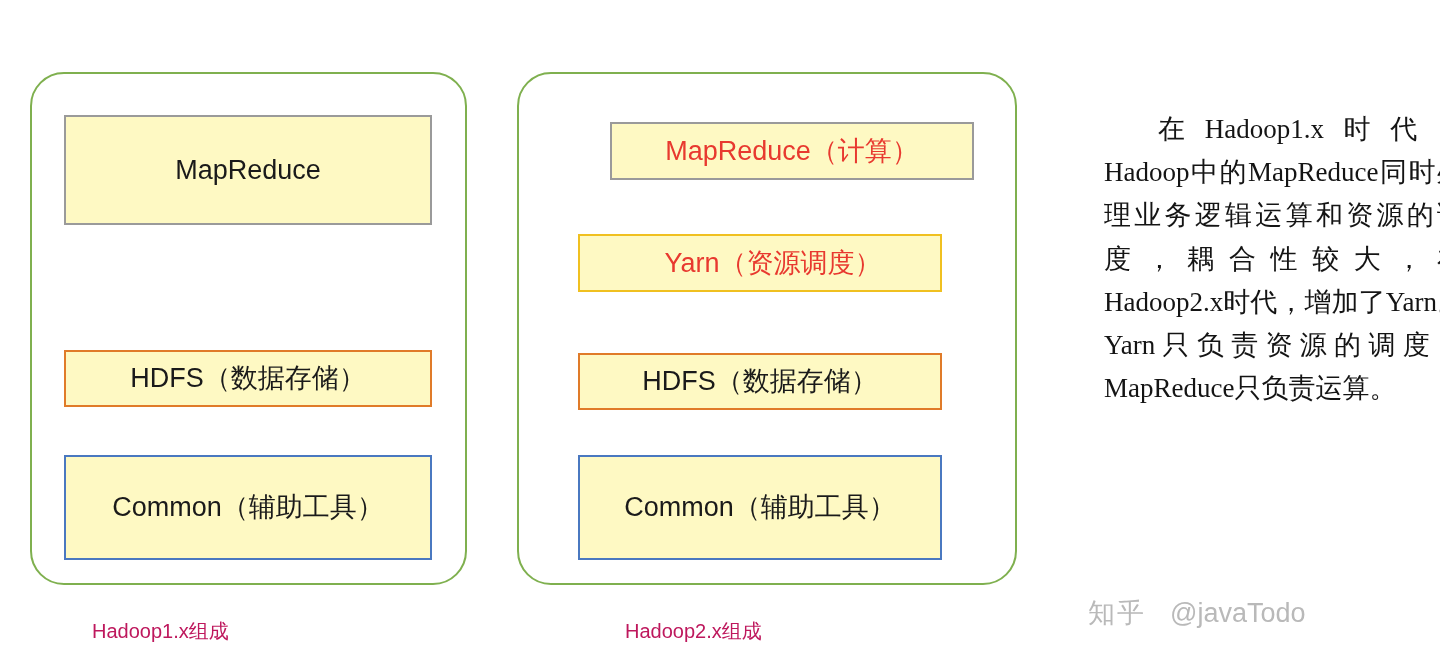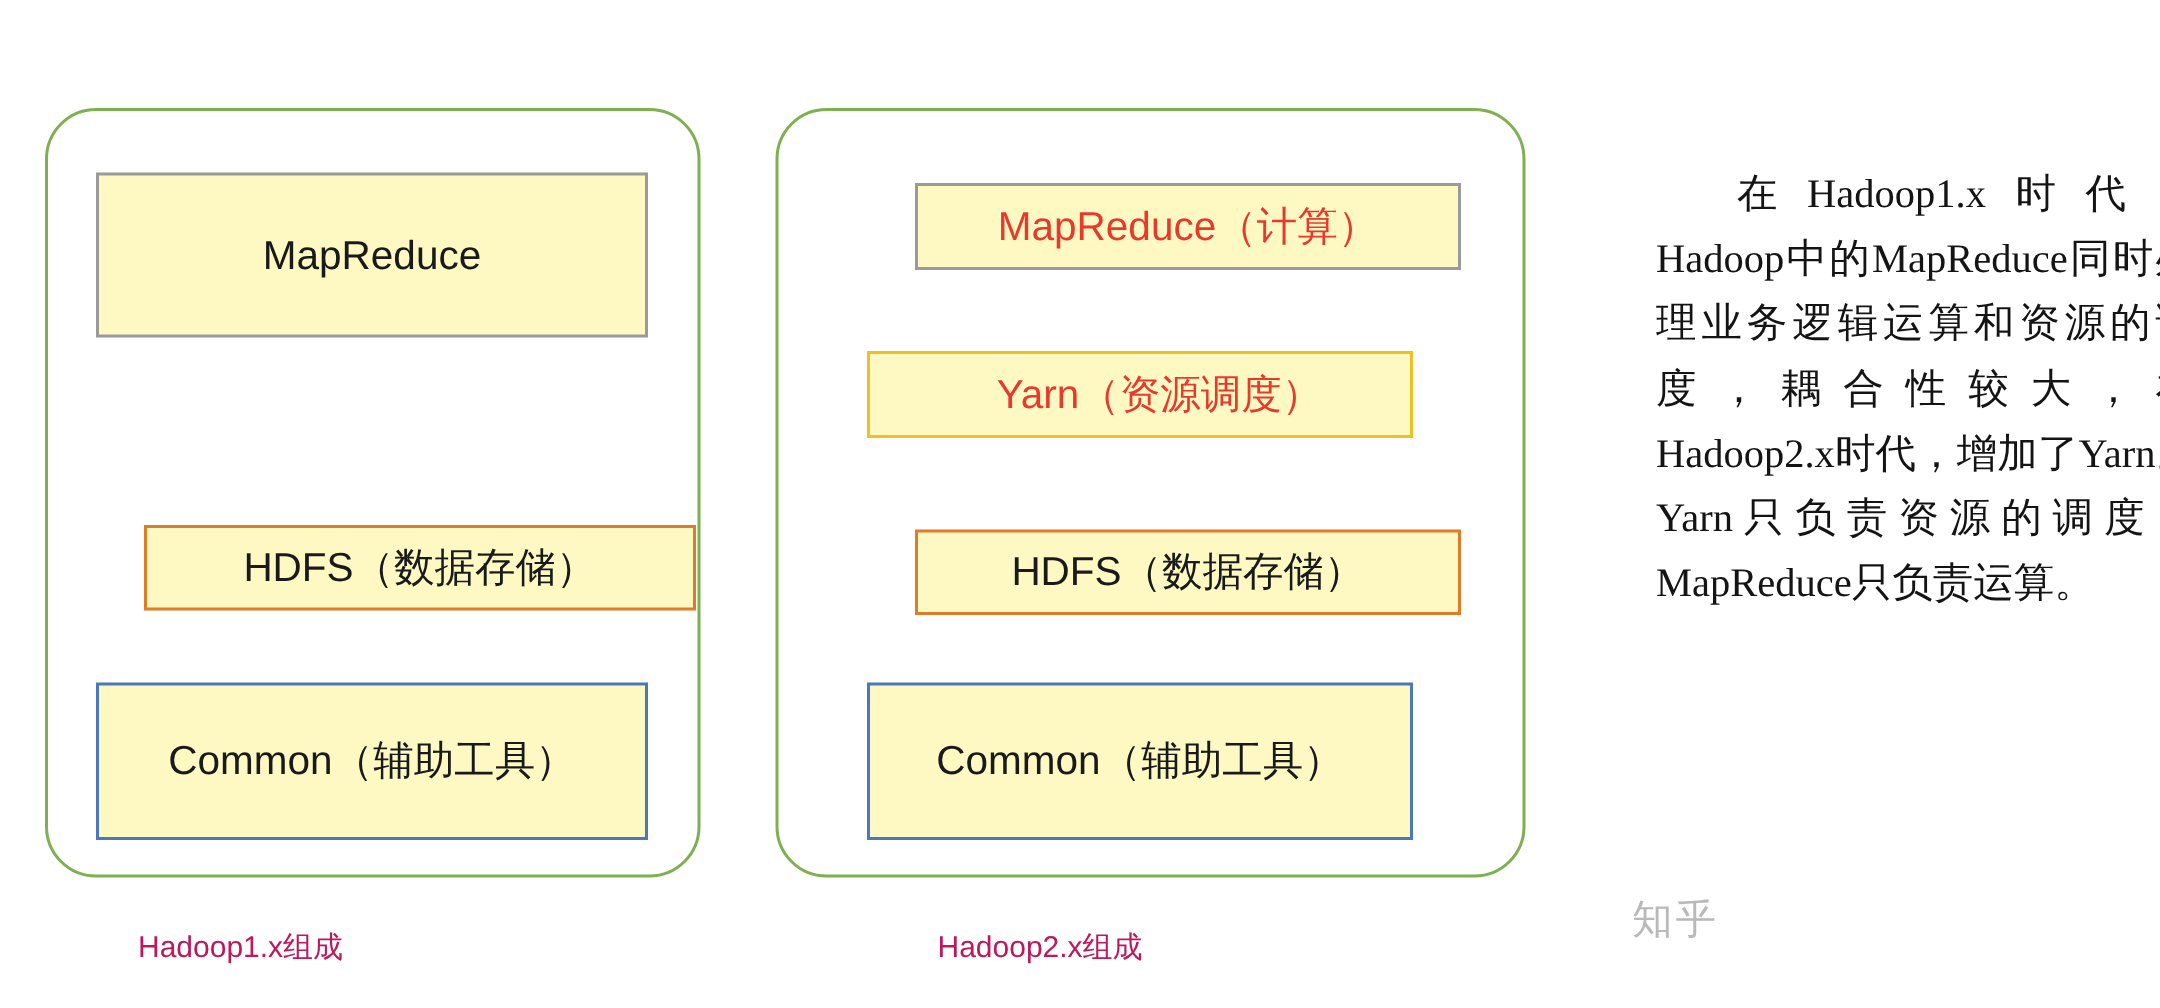--- a/index.html
+++ b/index.html
@@ -43,21 +43,21 @@
     align-items: center;
     justify-content: center;
     color: #1a1a1a;
     line-height: 1.28;
     white-space: nowrap;
   }
   .layer .line1 { display: block; }
   .layer .line2 { display: block; }
 
   .l-gray   { border-color: #9a9a9a; }
-  .l-orange { border-color: #e07b29; margin-left: 32px; }
+  .l-orange { border-color: #e07b29; }
   .l-blue   { border-color: #4a78c0; text-align: right; }
   .l-yellow { border-color: #f0c020; padding-left: 26px; }
   .t-red    { color: #e8392f; }
 
   
   #p1-mapreduce { left: 64px;  top: 115px; width: 368px; height: 110px; font-size: 27px; }
   #p1-hdfs      { left: 64px;  top: 350px; width: 368px; height: 57px;  font-size: 27px; }
   #p1-common    { left: 64px;  top: 455px; width: 368px; height: 105px; font-size: 27px; }
 
   
@@ -147,15 +147,16 @@
   </div>
 
   <div class="caption" id="caption-2">Hadoop2.x组成</div>
 
   <div id="explain">
     <div class="para">在Hadoop1.x时代，Hadoop中的MapReduce同时处理业务逻辑运算和资源的调度，耦合性较大，在Hadoop2.x时代，增加了Yarn。 Yarn只负责资源的调度，MapReduce只负责运算。</div>
   </div>
 
   <div id="watermark">
     <span class="zhi">知乎</span>
+    <span>@javaTodo</span>
   </div>
 
 </div>
 
 </body></html>

